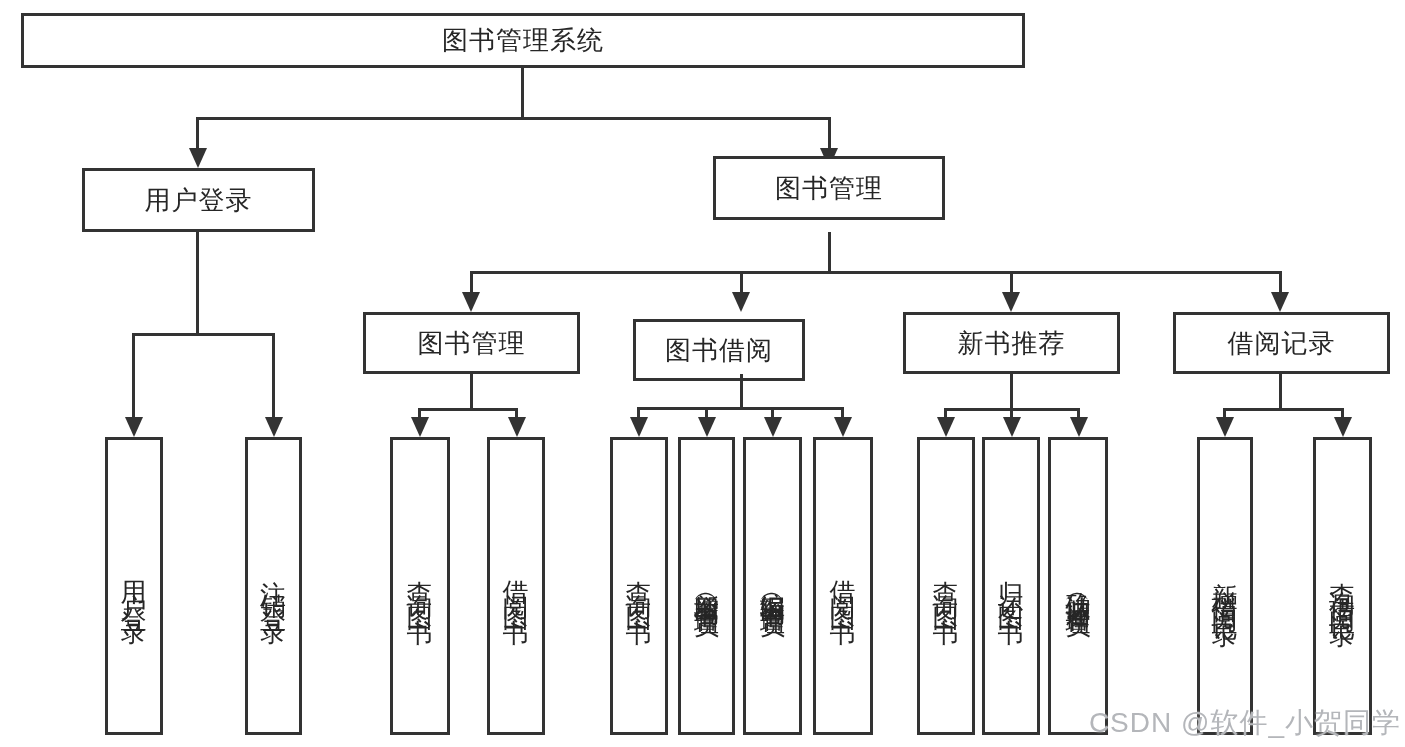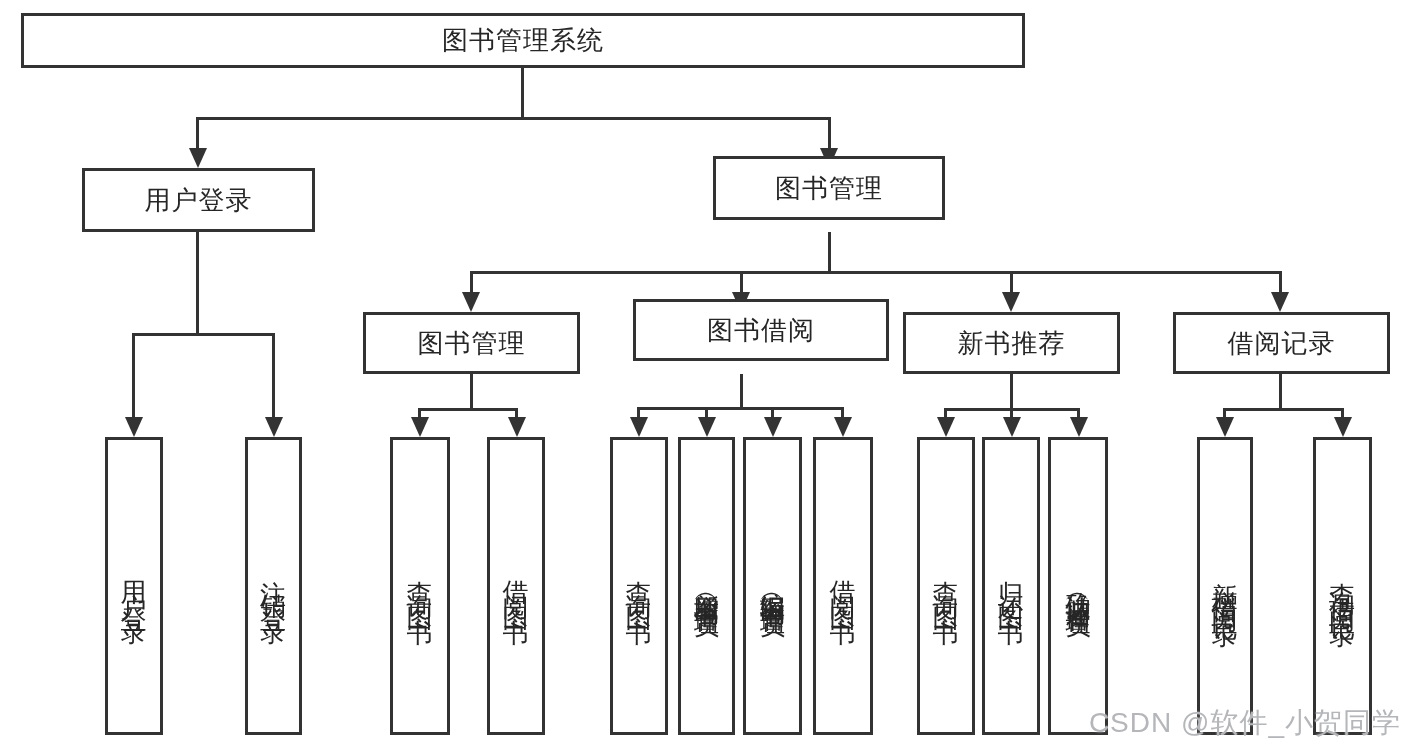--- a/index.html
+++ b/index.html
@@ -77,21 +77,21 @@
   <div class="line" style="left:470px;top:272px;width:3px;height:22px;"></div>
   <div class="line" style="left:740px;top:272px;width:3px;height:22px;"></div>
   <div class="line" style="left:1010px;top:272px;width:3px;height:22px;"></div>
   <div class="line" style="left:1279px;top:272px;width:3px;height:22px;"></div>
   <div class="arrow" style="left:462px;top:292px;"></div>
   <div class="arrow" style="left:732px;top:292px;"></div>
   <div class="arrow" style="left:1002px;top:292px;"></div>
   <div class="arrow" style="left:1271px;top:292px;"></div>
 
   <div class="box" style="left:363px;top:312px;width:217px;height:62px;">图书管理</div>
-  <div class="box" style="left:633px;top:299px;width:256px;height:62px;">图书借阅</div>
+  <div class="box" style="left:633px;top:319px;width:172px;height:62px;">图书借阅</div>
   <div class="box" style="left:903px;top:312px;width:217px;height:62px;">新书推荐</div>
   <div class="box" style="left:1173px;top:312px;width:217px;height:62px;">借阅记录</div>
 
   <div class="line" style="left:470px;top:374px;width:3px;height:36px;"></div>
   <div class="line" style="left:418px;top:408px;width:100px;height:3px;"></div>
   <div class="line" style="left:418px;top:409px;width:3px;height:12px;"></div>
   <div class="line" style="left:515px;top:409px;width:3px;height:12px;"></div>
   <div class="arrow" style="left:411px;top:417px;"></div>
   <div class="arrow" style="left:508px;top:417px;"></div>
 

